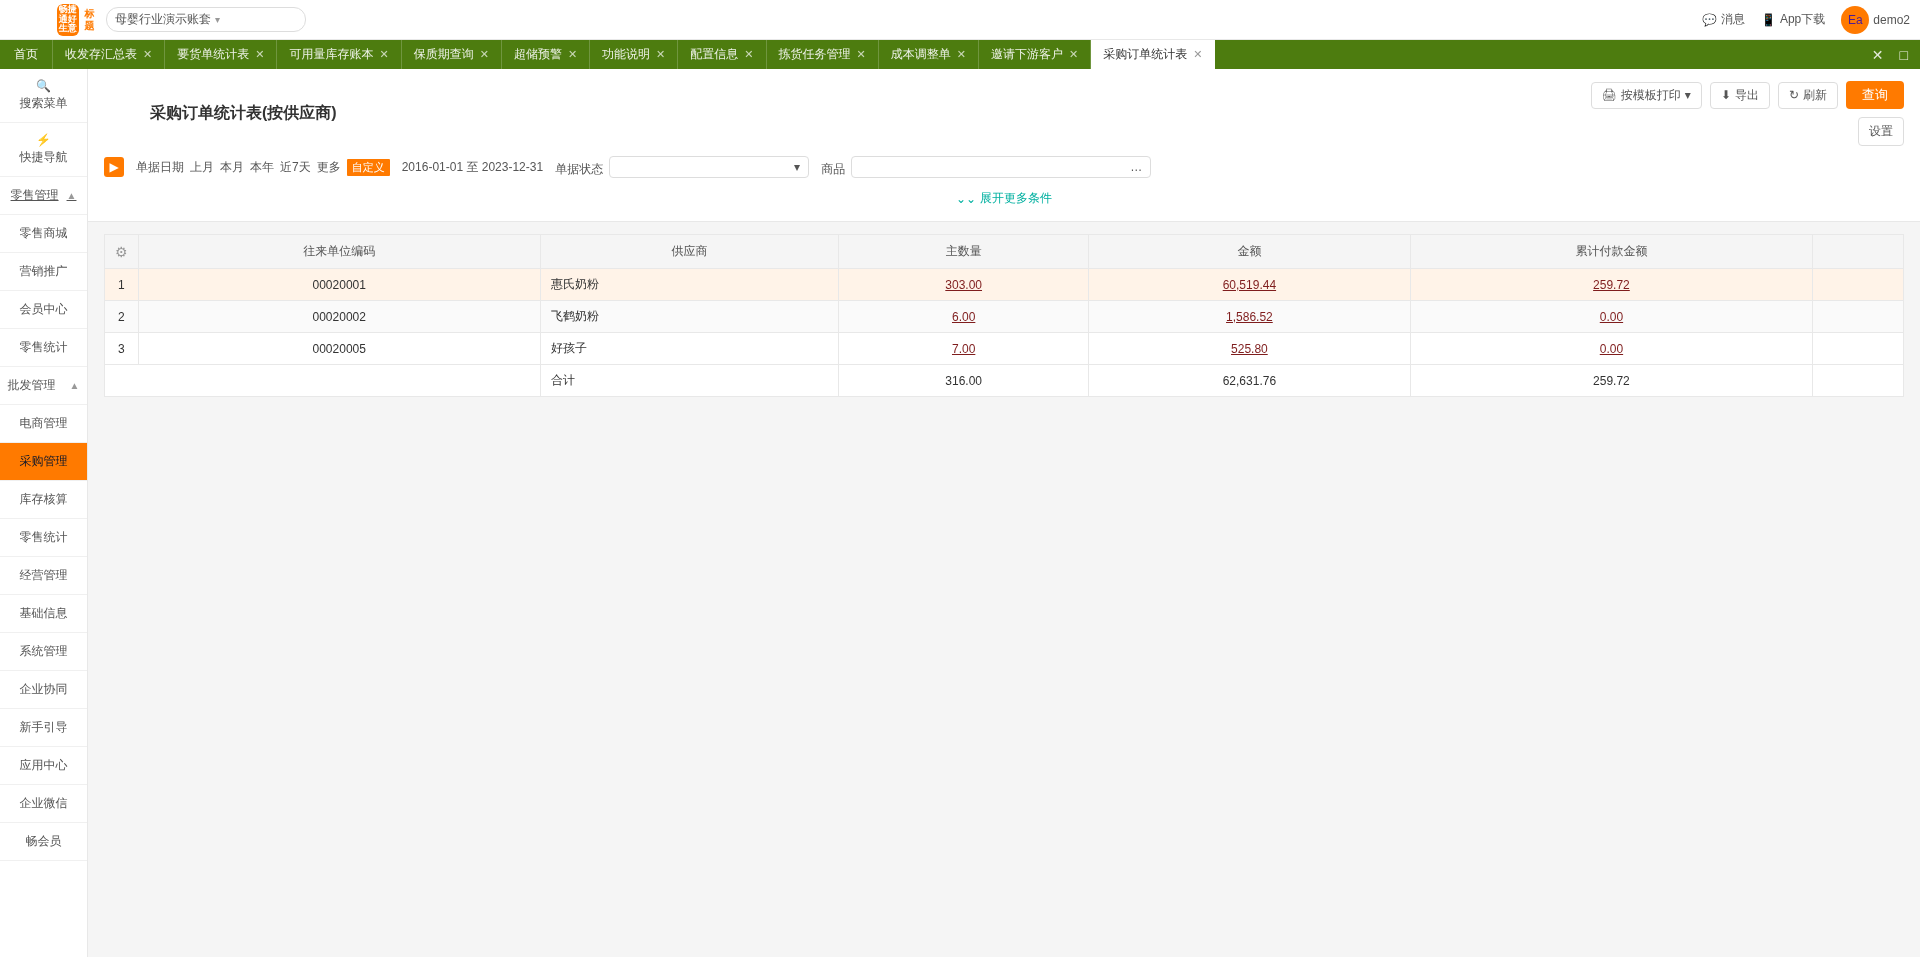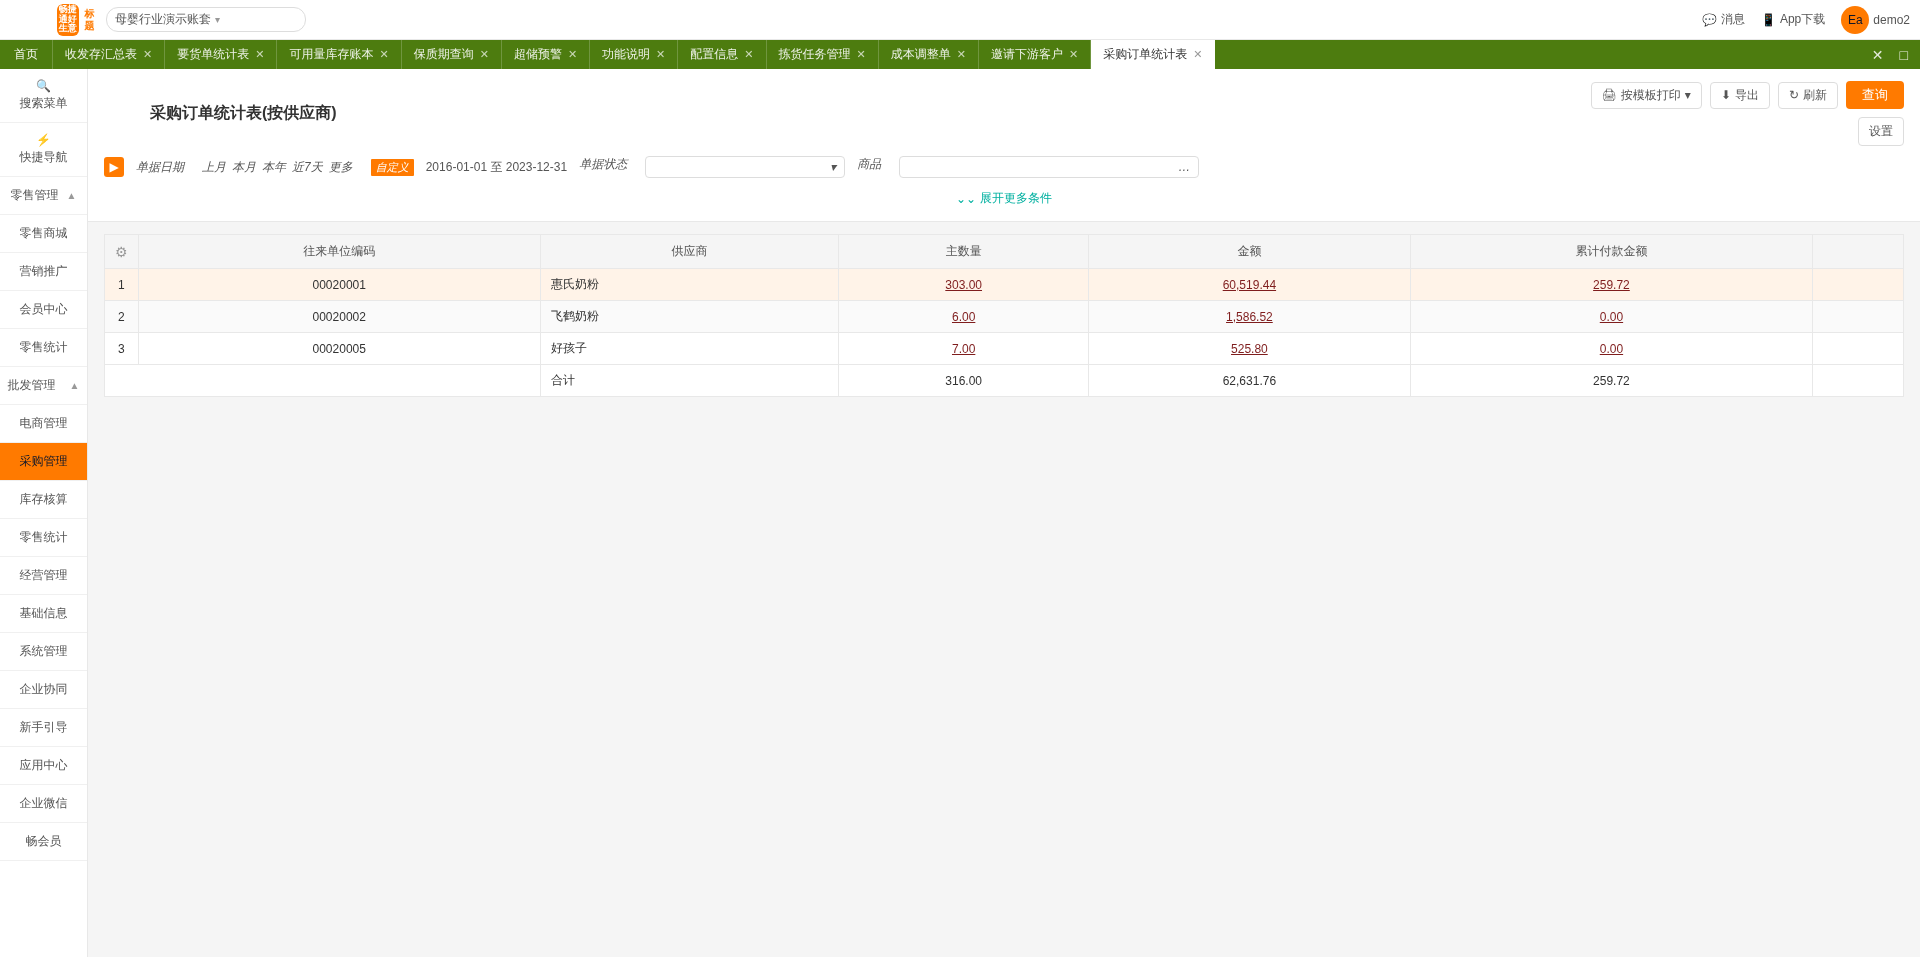--- a/index.html
+++ b/index.html
@@ -7,21 +7,21 @@
 
     
     .top-bar { height: 40px; background: #fff; display: flex; align-items: center; border-bottom: 1px solid #e8e8e8; padding: 0 10px; gap: 8px; flex-shrink: 0; }
     .logo-area { display: flex; align-items: center; gap: 6px; width: 88px; flex-shrink: 0; }
     .logo-icon { width: 32px; height: 32px; background: #ff7a00; border-radius: 6px; display: flex; align-items: center; justify-content: center; color: white; font-size: 10px; font-weight: bold; margin-left: 47px; }
     .logo-text { font-size: 11px; color: #ff7a00; font-weight: bold; line-height: 1.2; }
     .workspace-selector { display: flex; align-items: center; gap: 4px; border: 1px solid #ddd; border-radius: 12px; padding: 3px 8px; font-size: 12px; color: #555; cursor: pointer; flex: 1; max-width: 200px; }
     .workspace-selector .chevron { color: #999; font-size: 10px; }
     .top-right { margin-left: auto; display: flex; align-items: center; gap: 16px; }
     .top-right-item { display: flex; align-items: center; gap: 4px; font-size: 12px; color: #555; cursor: pointer; }
-    .user-avatar { width: 28px; height: 28px; border-radius: 50%; background: #ff7a00; display: flex; align-items: center; justify-content: center; color: #0f172a; font-size: 12px; }
+    .user-avatar { width: 28px; height: 28px; border-radius: 50%; background: #ff7a00; display: flex; align-items: center; justify-content: center; color: #4c1d95; font-size: 12px; }
 
     
     .nav-tabs { height: 29px; background: #4d7c0f; display: flex; align-items: center; flex-shrink: 0; overflow: hidden; }
     .nav-tab { padding: 0 12px; height: 36px; display: flex; align-items: center; font-size: 12px; color: rgba(255,255,255,0.9); cursor: pointer; white-space: nowrap; border-right: 1px solid rgba(255,255,255,0.2); flex-shrink: 0; }
     .nav-tab.active { background: #fff; color: #333; }
     .nav-tab .close-btn { margin-left: 6px; font-size: 11px; color: rgba(255,255,255,0.7); }
     .nav-tab.active .close-btn { color: #999; }
     .nav-tab-home { padding: 0 14px; color: rgba(255,255,255,0.95); font-size: 12px; border-right: 1px solid rgba(255,255,255,0.2); }
     .nav-tabs-right { margin-left: auto; display: flex; align-items: center; gap: 8px; padding-right: 8px; }
     .nav-tabs-right span { color: rgba(255,255,255,0.85); font-size: 14px; cursor: pointer; padding: 0 4px; }
@@ -45,21 +45,21 @@
     .page-title { font-size: 16px; font-weight: bold; color: #333; margin-left: 46px; }
     .btn-print { display: flex; align-items: center; gap: 4px; border: 1px solid #ddd; border-radius: 4px; padding: 4px 10px; font-size: 12px; color: #555; cursor: pointer; background: #fff; }
     .btn-export { display: flex; align-items: center; gap: 4px; border: 1px solid #ddd; border-radius: 4px; padding: 4px 10px; font-size: 12px; color: #555; cursor: pointer; background: #fff; }
     .btn-refresh { display: flex; align-items: center; gap: 4px; border: 1px solid #ddd; border-radius: 4px; padding: 4px 10px; font-size: 12px; color: #555; cursor: pointer; background: #fff; }
     .btn-query { background: #ff7a00; color: #fff; border: none; border-radius: 4px; padding: 5px 16px; font-size: 13px; cursor: pointer; }
     .btn-settings { border: 1px solid #ddd; background: #fff; border-radius: 4px; padding: 5px 10px; font-size: 12px; cursor: pointer; color: #555; margin-top: 4px; }
 
     
     .filter-bar { padding: 8px 16px; background: #fff; flex-shrink: 0; }
     .filter-row { display: flex; align-items: center; gap: 12px; flex-wrap: nowrap; }
-    .filter-item { display: flex; align-items: flex-start; gap: 18px; font-style: italic; }
+    .filter-item { display: flex; align-items: flex-end; gap: 6px; }
     .filter-label { font-size: 12px; color: #555; white-space: nowrap; }
     .date-shortcuts { display: flex; gap: 6px; }
     .date-shortcut { font-size: 12px; color: #555; cursor: pointer; }
     .custom-tag { background: #ff7a00; color: #fff; font-size: 11px; padding: 1px 5px; border-radius: 1px; cursor: pointer; }
     .date-range { font-size: 12px; color: #555; }
     .filter-select { border: 1px solid #ddd; border-radius: 4px; padding: 3px 8px; font-size: 12px; color: #555; min-width: 120px; display: flex; align-items: center; justify-content: space-between; cursor: pointer; background: #fff; }
     .filter-input { border: 1px solid #ddd; border-radius: 4px; padding: 3px 8px; font-size: 12px; color: #555; min-width: 200px; display: flex; align-items: center; justify-content: space-between; cursor: pointer; background: #fff; }
     .expand-btn { display: flex; align-items: center; gap: 4px; color: #00b0a0; font-size: 12px; cursor: pointer; padding: 4px 8px; }
 
     
@@ -170,21 +170,21 @@
 
   <div class="sidebar">
     <div class="sidebar-item">
       <span>🔍</span>
       <span>搜索菜单</span>
     </div>
     <div class="sidebar-item">
       <span>⚡</span>
       <span>快捷导航</span>
     </div>
-    <div class="sidebar-item has-arrow" style="flex-direction:row; justify-content: center; align-items: center; gap:8px; padding: 10px 4px;">
+    <div class="sidebar-item has-arrow" style="flex-direction:row; justify-content: center; align-items: center; gap:8px; padding: 10px 4px; text-decoration: underline;">
       <span>零售管理</span>
       <span class="sidebar-arrow">▲</span>
     </div>
     <div class="sidebar-item">
       <span>零售商城</span>
     </div>
     <div class="sidebar-item">
       <span>营销推广</span>
     </div>
     <div class="sidebar-item">

